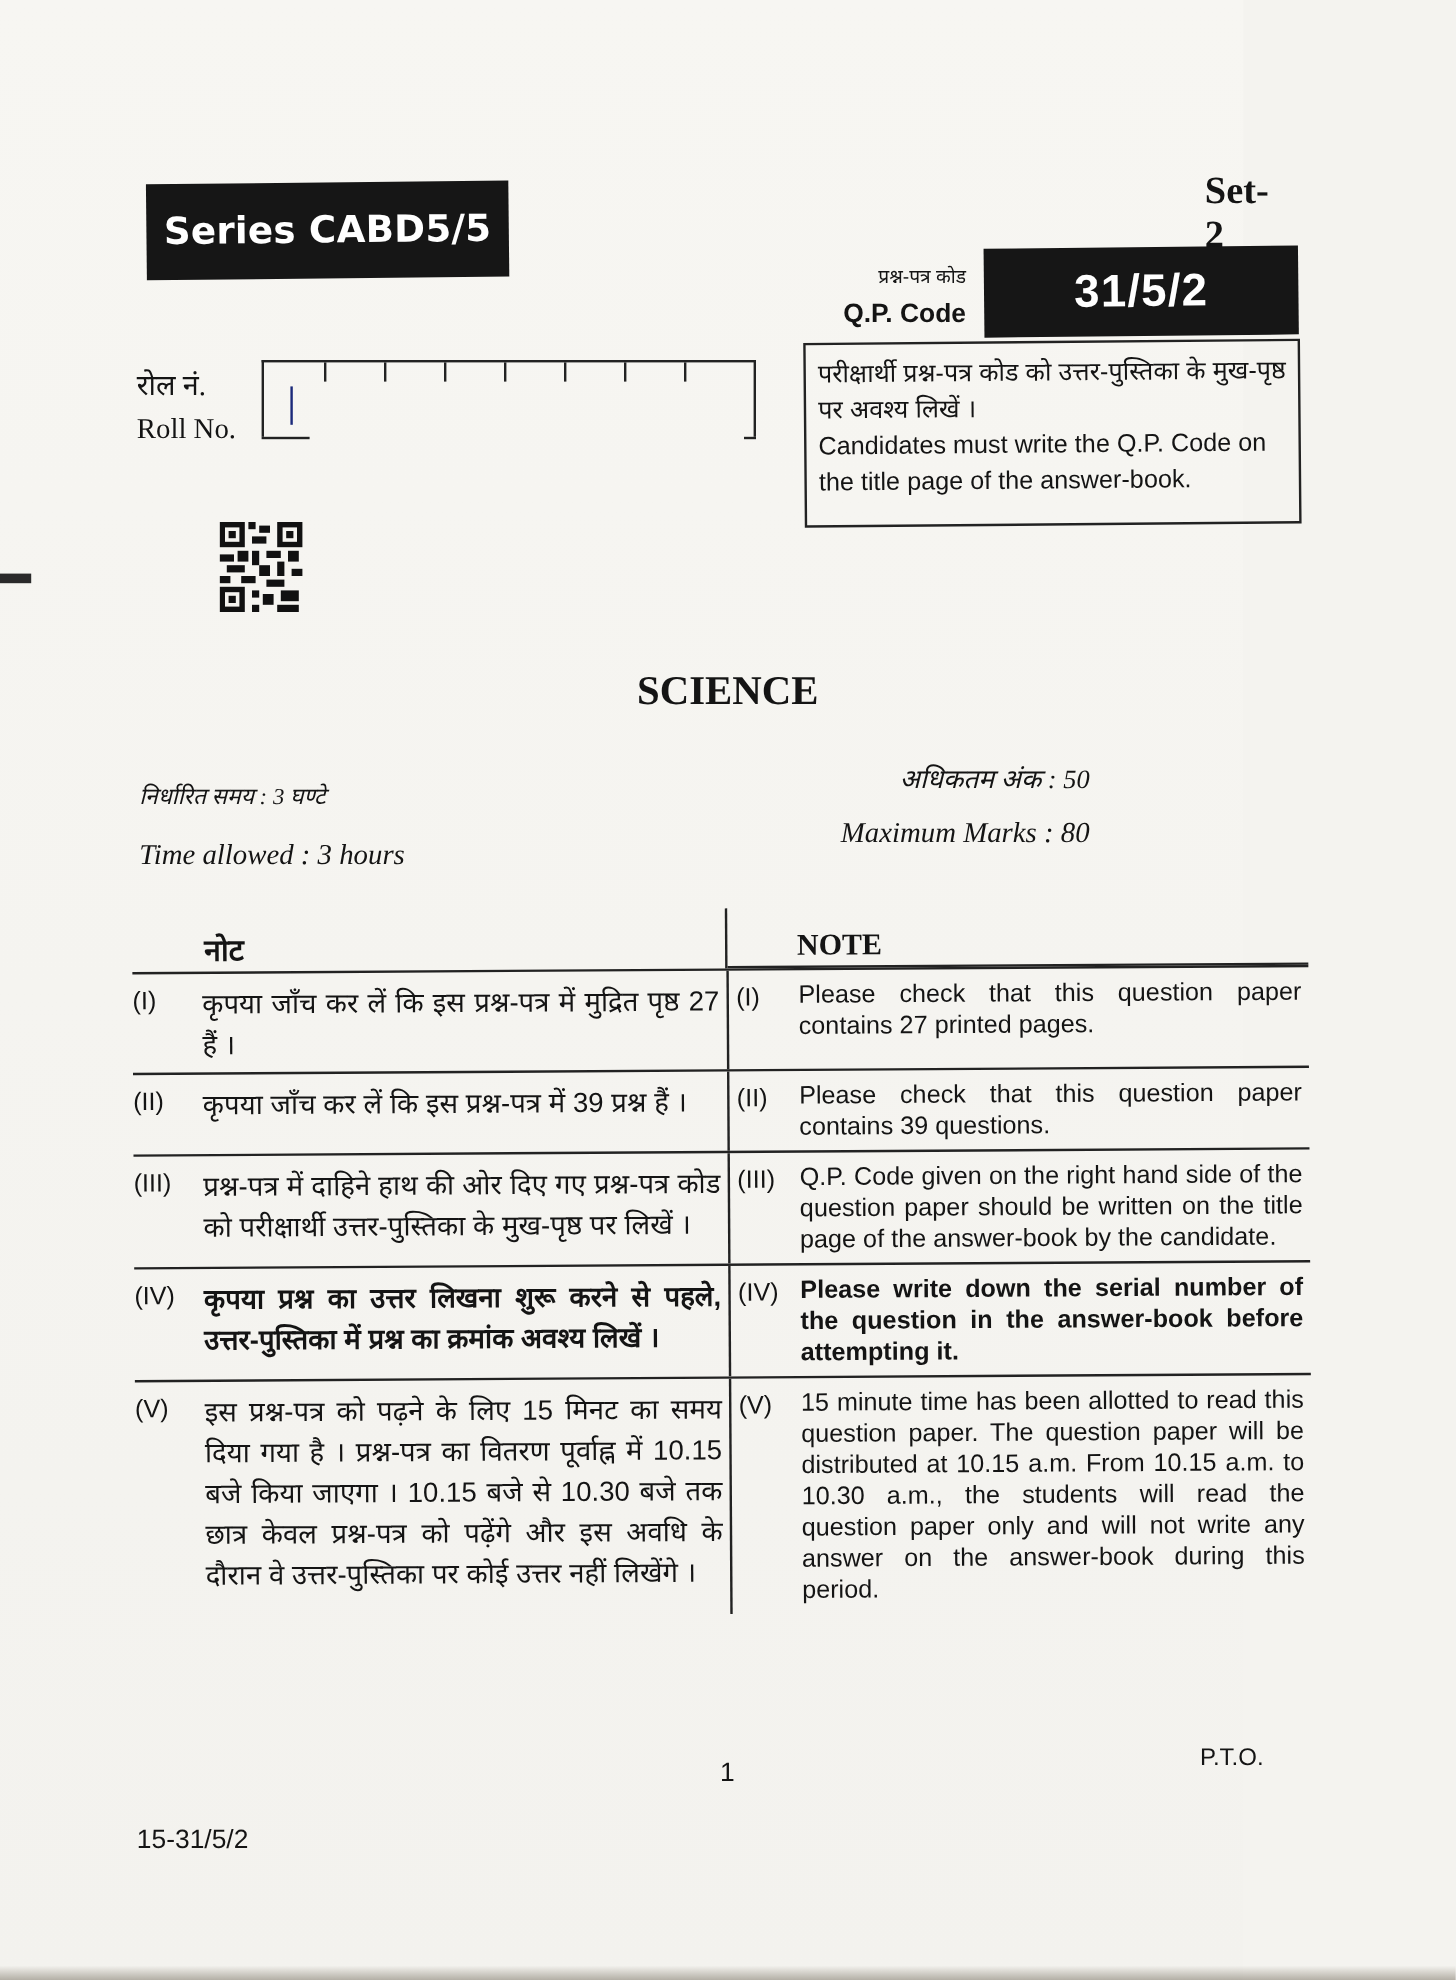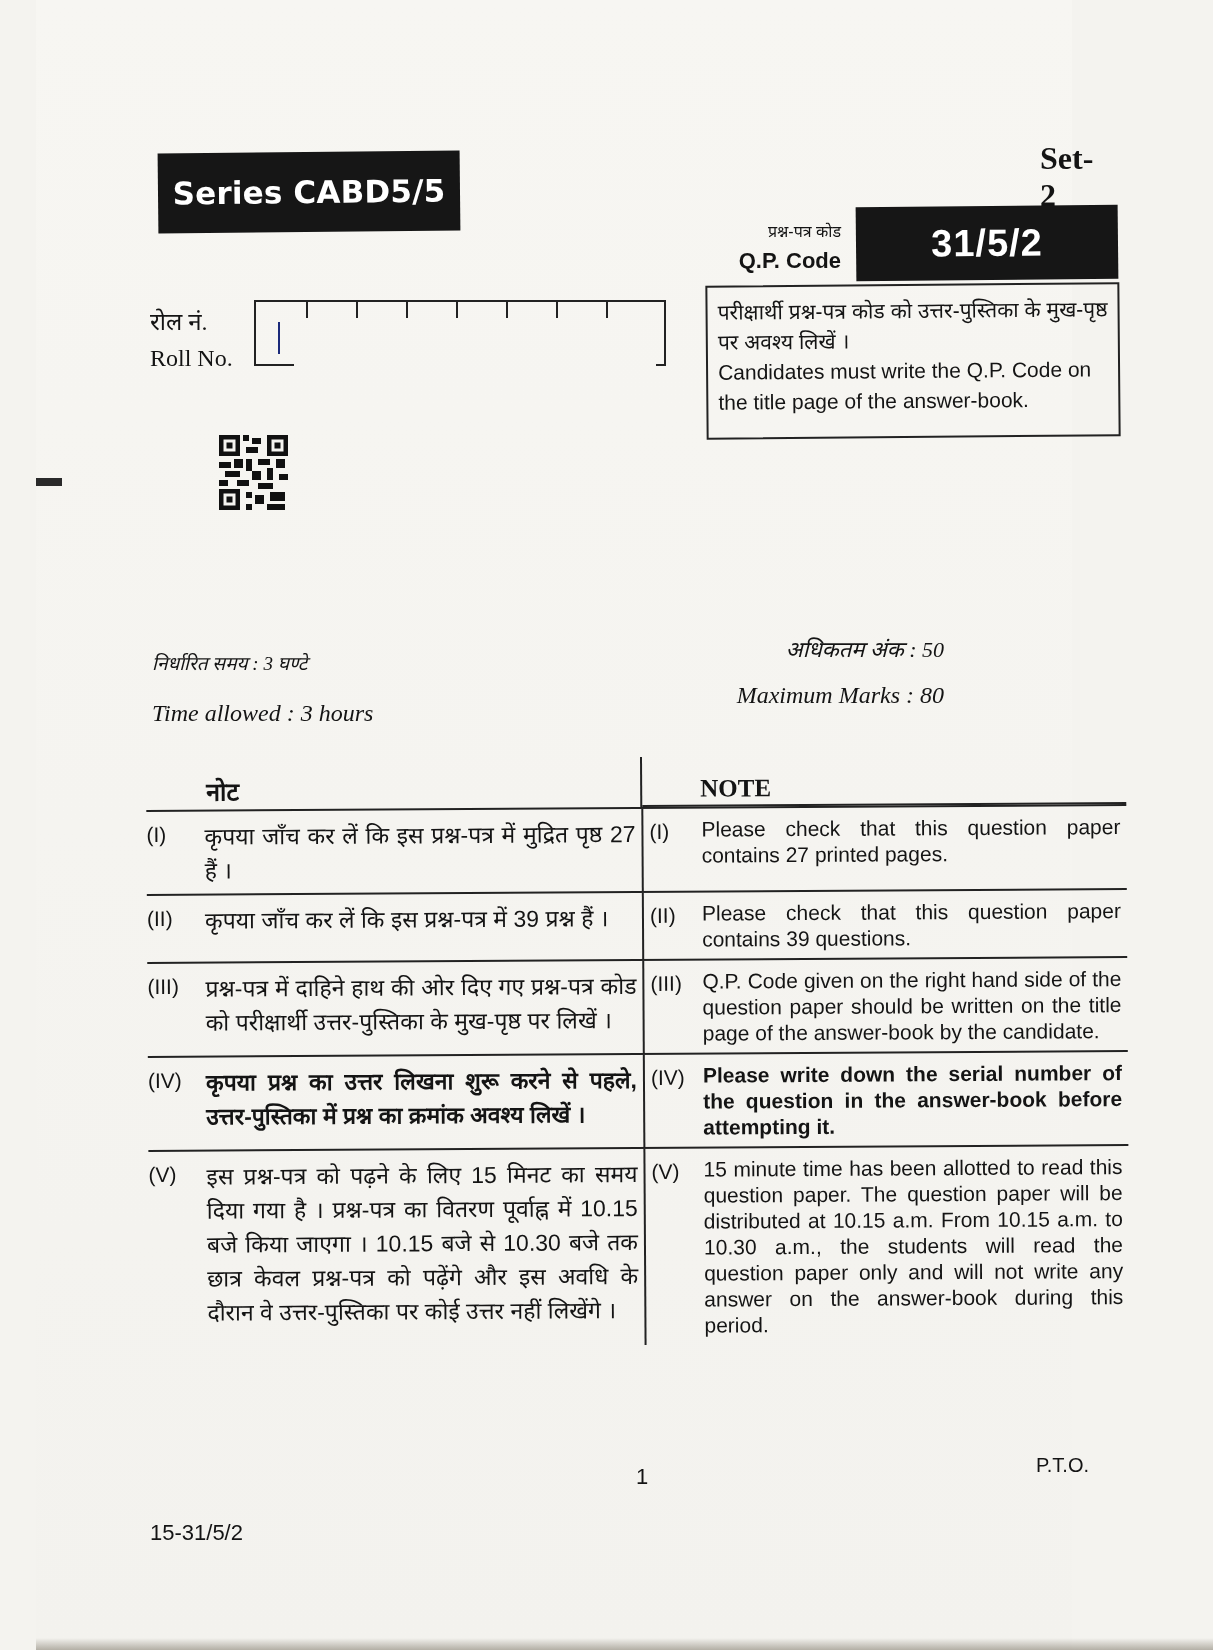--- a/index.html
+++ b/index.html
@@ -1,21 +1,21 @@
 <!DOCTYPE html>
 <html><head>
 <meta charset="utf-8">
 <style>
   html, body { margin:0; padding:0; }
   body {
     width:1213px; height:1650px; background:#f4f3ef; position:relative; overflow:hidden;
     font-family:"Liberation Sans", sans-serif; color:#141414;
   }
   .page { position:absolute; left:0; top:0; width:1036px; height:1650px;
-    background:linear-gradient(180deg,#f7f6f2 0%,#f3f2ee 100%);margin-left:36px; }
+    background:linear-gradient(180deg,#f7f6f2 0%,#f3f2ee 100%); }
   .edge-mark { position:absolute; left:0; top:478px; width:26px; height:8px; background:#2a2a2a; }
 
   .series-box { position:absolute; left:122px; top:152px; width:302px; height:80px; background:#161616;
     transform:rotate(-0.6deg); display:flex; align-items:center; justify-content:center; }
   .series-box span { color:#fff; font-family:"DejaVu Sans", sans-serif; font-weight:bold; font-size:31px; letter-spacing:0.2px; }
 
   .set-label { position:absolute; left:1004px; top:140px; font-weight:bold; font-size:32px; font-family:Liberation Serif, serif; }
 
   .qp-label { position:absolute; left:680px; top:218px; text-align:right; width:125px; }
   .qp-label .hi { font-size:16px; line-height:28px; }
@@ -135,20 +135,21 @@
     <rect x="0" y="15" width="3" height="2" fill="#111"></rect>
       <rect x="6" y="15" width="4" height="2" fill="#111"></rect>
       <rect x="13" y="16" width="5" height="2" fill="#111"></rect>
     <rect x="9" y="19" width="2" height="2" fill="#111"></rect>
       <rect x="12" y="20" width="3" height="3" fill="#111"></rect>
       <rect x="17" y="19" width="5" height="3" fill="#111"></rect>
     <rect x="9" y="23" width="2" height="2" fill="#111"></rect>
       <rect x="16" y="23" width="6" height="2" fill="#111"></rect>
   </svg>
 
+  <div class="title-en">SCIENCE</div>
 
   <div class="time-hi">निर्धारित समय : 3 घण्टे</div>
   <div class="time-en">Time allowed : 3 hours</div>
   <div class="marks-hi">अधिकतम अंक : 50</div>
   <div class="marks-en">Maximum Marks : 80</div>
 
   <div class="notes">
     <div class="notes-head">
       <div class="col left">
         <div class="hdr">नोट</div>

